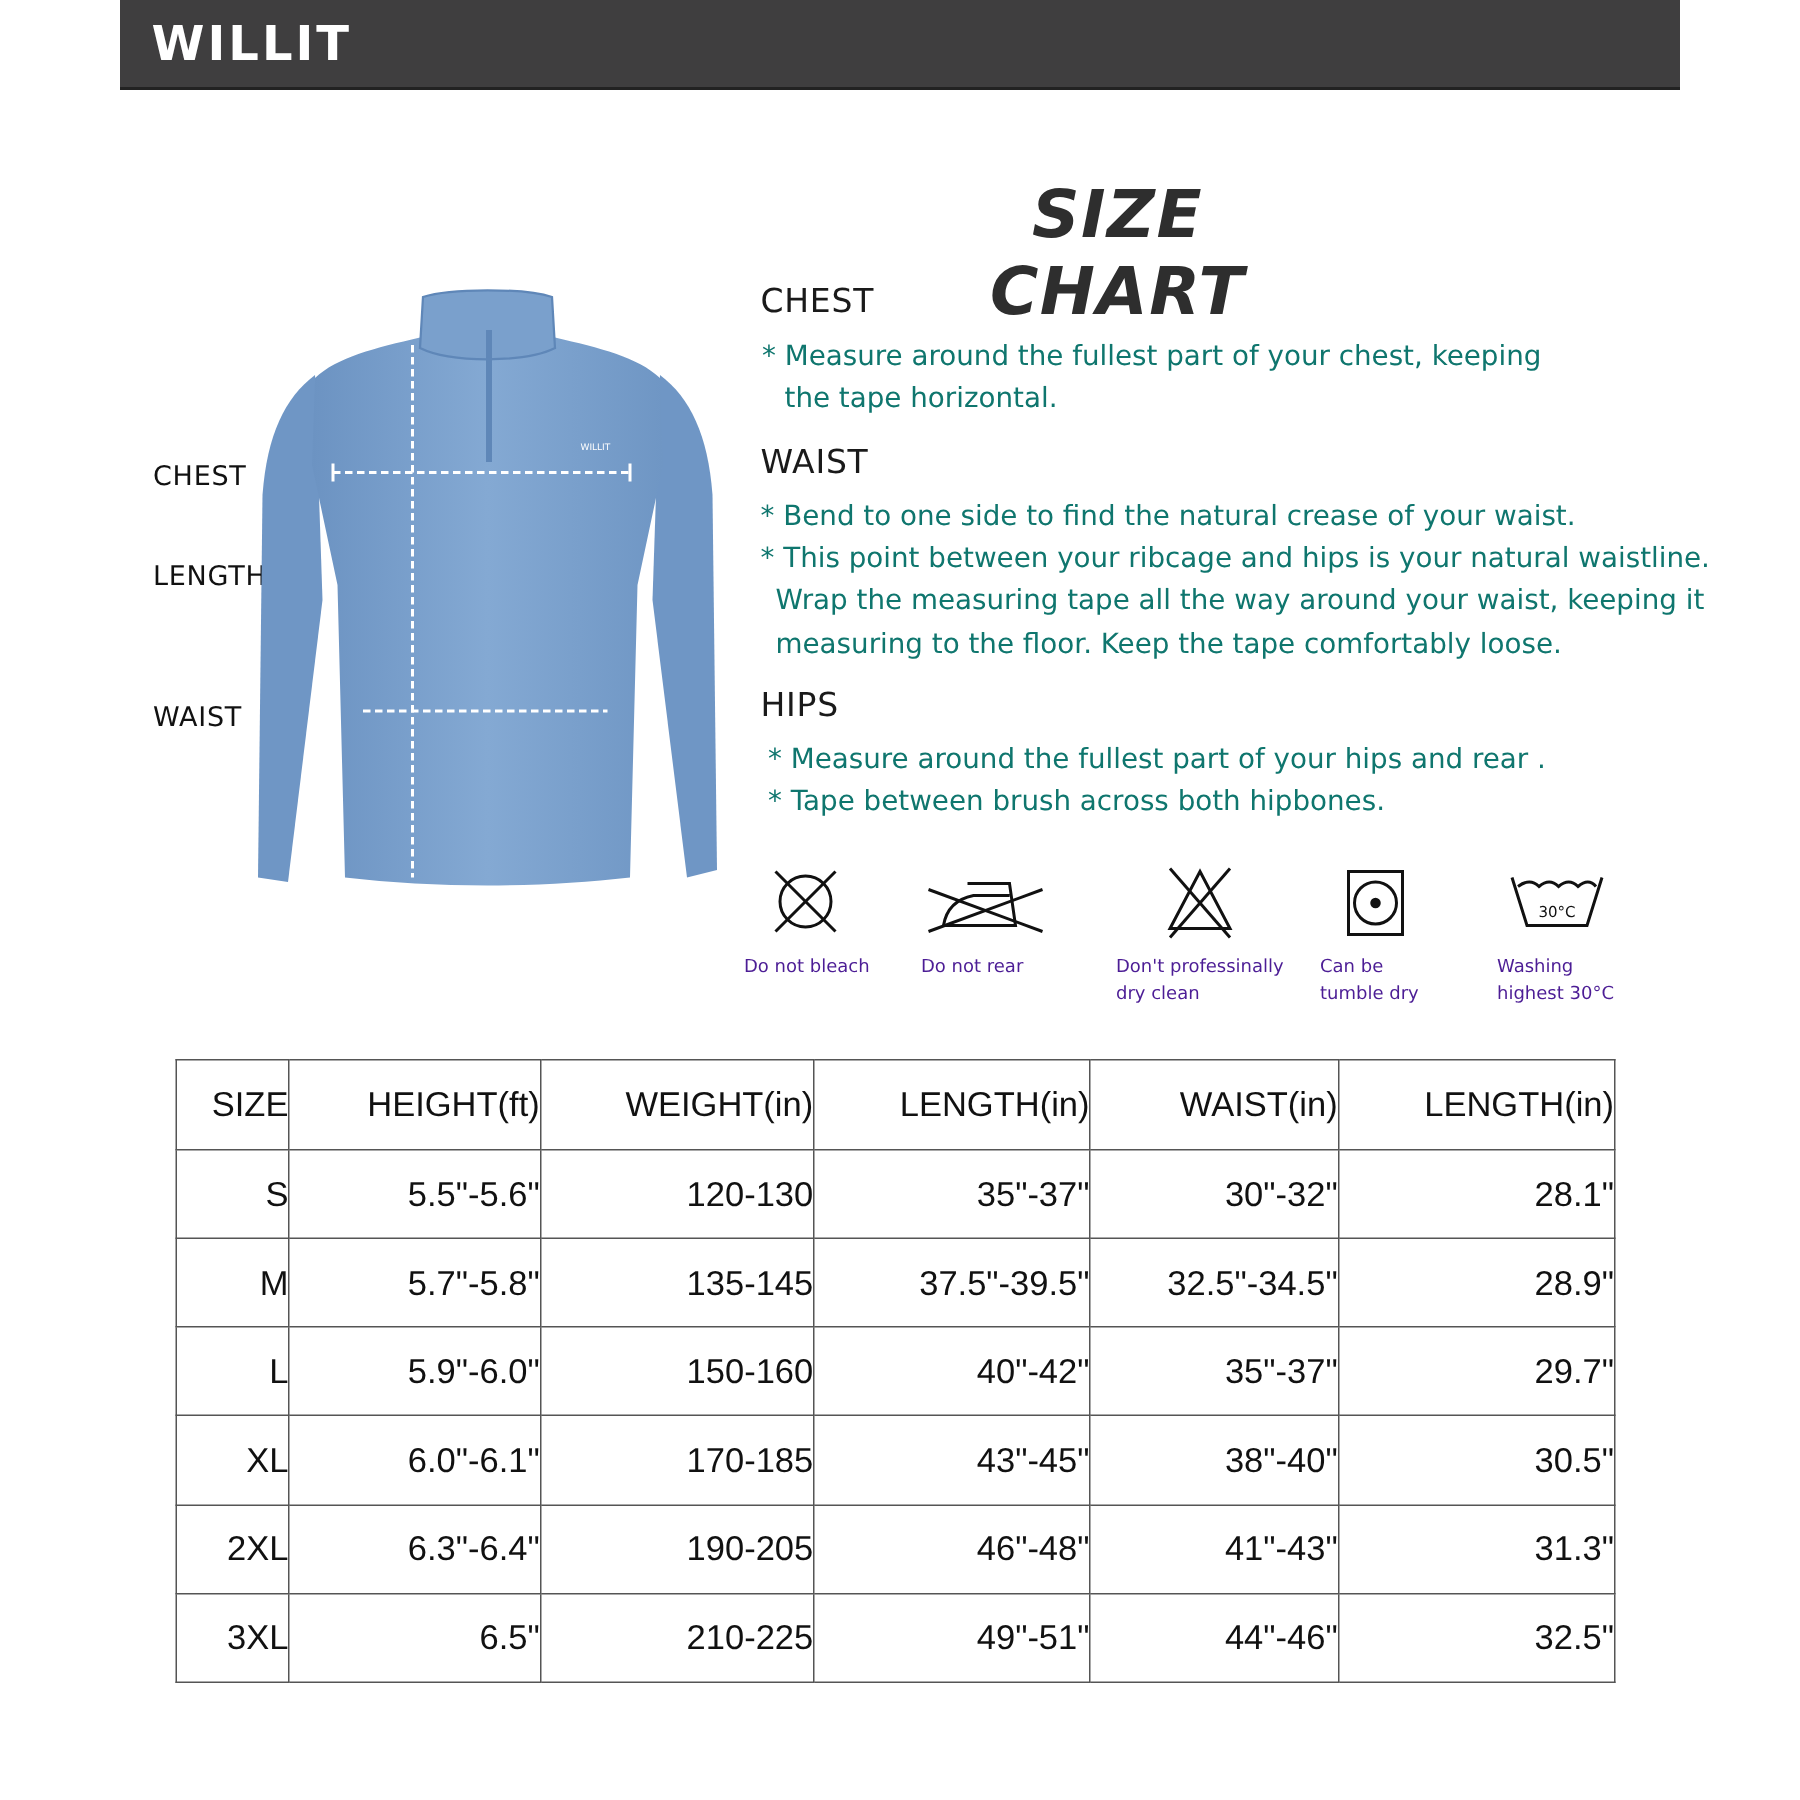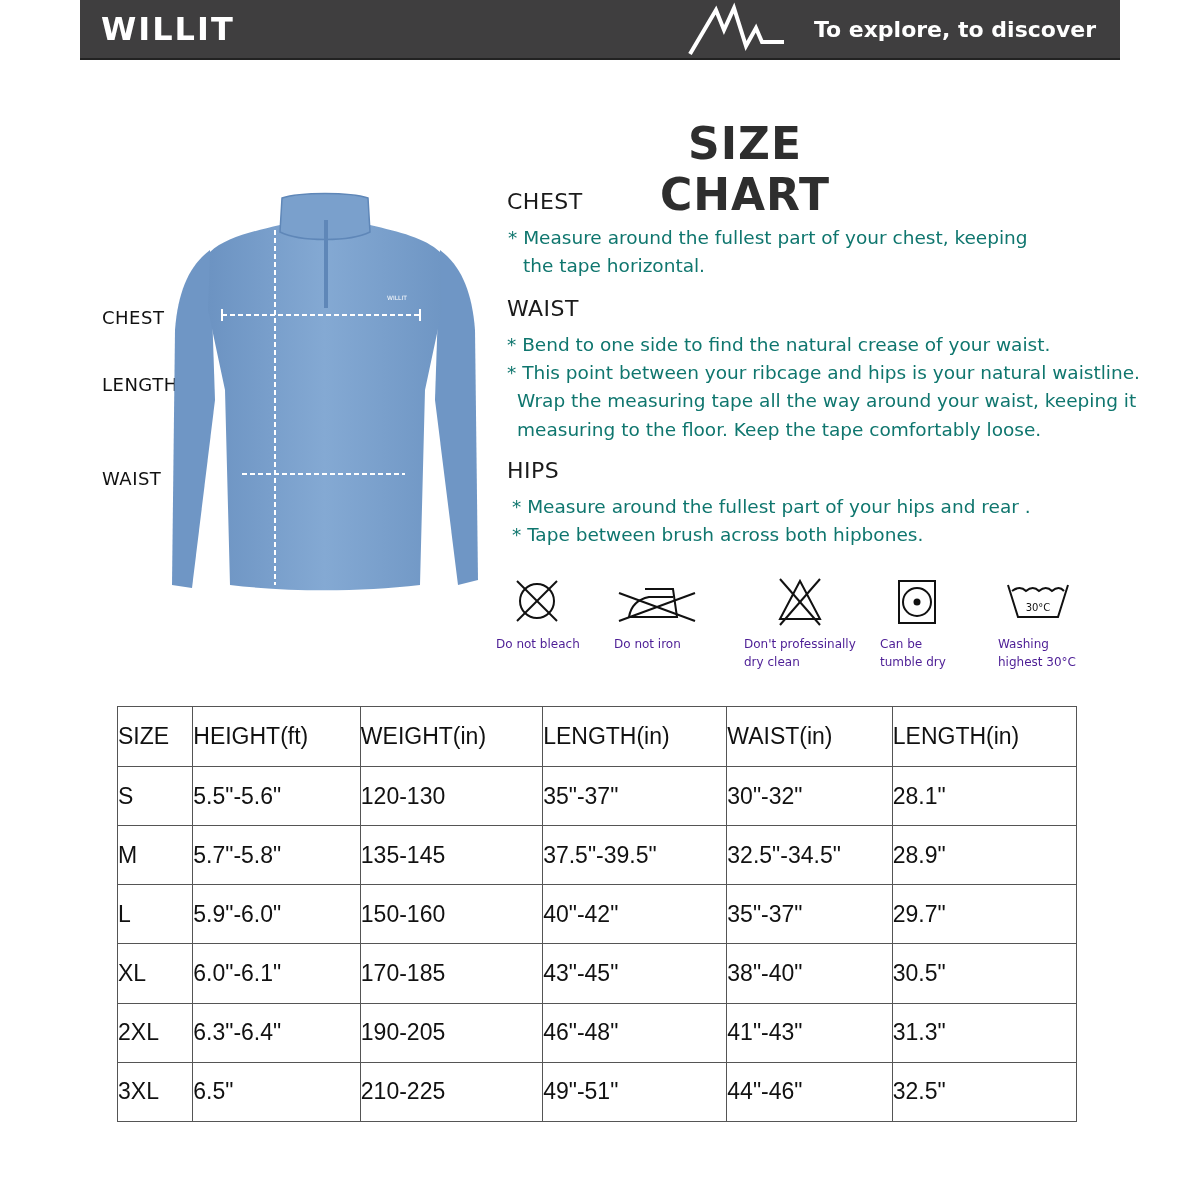--- a/index.html
+++ b/index.html
@@ -5,46 +5,40 @@
   html, body { margin: 0; padding: 0; background: #ffffff; }
   body { width: 1200px; height: 1200px; position: relative; overflow: hidden;
          font-family: "DejaVu Sans", sans-serif; color: #1a1a1a; }
   .banner { position: absolute; left: 80px; top: 0; width: 1040px; height: 58px;
             background: #3f3e3f; border-bottom: 2px solid #222; }
   .brand { position: absolute; left: 21px; top: 10px; font-size: 32px; font-weight: bold;
            color: #fff; letter-spacing: 2px; font-family: "DejaVu Sans", sans-serif; }
   .tagline-wrap { position: absolute; right: 24px; top: 2px; height: 54px; display: flex; align-items: center; }
   .tagline { color: #fff; font-size: 22px; font-weight: bold; margin-left: 6px; }
   .title { position: absolute; left: 600px; top: 118px; width: 290px; text-align: center;
-           font-size: 44px; font-weight: bold; color: #2e2e2e; letter-spacing: 1px; }
+           font-size: 44px; font-weight: bold; color: #2e2e2e; letter-spacing: 1px; font-style: italic; }
   .garment { position: absolute; left: 170px; top: 190px; width: 310px; height: 405px; }
   .side-label { position: absolute; left: 102px; font-size: 18px; color: #111; letter-spacing: 0.5px; }
   .section-h { position: absolute; left: 507px; font-size: 22px; color: #1a1a1a; letter-spacing: 0.5px; }
   .line { position: absolute; font-size: 18.5px; color: #0f766e; white-space: nowrap; }
   .care { position: absolute; top: 575px; text-align: left; }
   .care svg { display: block; margin: 0 auto; }
   .care .cap { font-size: 12px; color: #4c1d95; line-height: 18px; margin-top: 8px; white-space: nowrap; }
   table.sizes { position: absolute; left: 117px; top: 706px; width: 960px; height: 416px;
                 border-collapse: collapse; font-family: "Liberation Sans", sans-serif; }
-  table.sizes td, table.sizes th { border: 1.5px solid #555; text-align: left; font-weight: normal;
+  table.sizes td, table.sizes th { border: 1.5px solid #555; text-align: right; font-weight: normal;
                                    font-size: 23px; color: #111; padding: 0; }
   table.sizes th { height: 59px; }
   table.sizes td { height: 58px; }
 </style>
 </head>
 <body>
 
 <div class="banner">
   <div class="brand">WILLIT</div>
-  <div class="tagline-wrap">
-    <svg width="120" height="54" viewBox="0 0 120 54">
-      <polyline points="2,52 28,8 36,28 46,6 58,44 68,26 74,40 96,40" fill="none" stroke="#fff" stroke-width="4" stroke-linejoin="miter"></polyline>
-    </svg>
-    <span class="tagline">To explore, to discover</span>
-  </div>
 </div>
 
 <div class="title">SIZE CHART</div>
 
 <div class="side-label" style="top:307px">CHEST</div>
 <div class="side-label" style="top:374px">LENGTH</div>
 <div class="side-label" style="top:468px">WAIST</div>
 
 <svg class="garment" viewBox="0 0 310 405">
   <defs>
@@ -95,21 +89,21 @@
   </svg>
   <div class="cap"><span>Do not bleach</span></div>
 </div>
 
 <div class="care" style="left:614px;width:86px">
   <svg width="84" height="52" viewBox="0 0 84 52">
     <path d="M30,14 L58,14 L62,42 L14,42 C16,30 24,24 34,22 L58,22" fill="none" stroke="#111" stroke-width="2"></path>
     <line x1="4" y1="18" x2="80" y2="46" stroke="#111" stroke-width="2"></line>
     <line x1="4" y1="46" x2="80" y2="18" stroke="#111" stroke-width="2"></line>
   </svg>
-  <div class="cap"><span>Do not iron</span></div>
+  <div class="cap"><span>Do not rear</span></div>
 </div>
 
 <div class="care" style="left:744px;width:112px">
   <svg width="56" height="52" viewBox="0 0 56 52">
     <path d="M28,6 L48,44 L8,44 Z" fill="none" stroke="#111" stroke-width="2"></path>
     <line x1="8" y1="4" x2="48" y2="50" stroke="#111" stroke-width="2"></line>
     <line x1="48" y1="4" x2="8" y2="50" stroke="#111" stroke-width="2"></line>
   </svg>
   <div class="cap">
     <span>Don't professinally</span><br>

